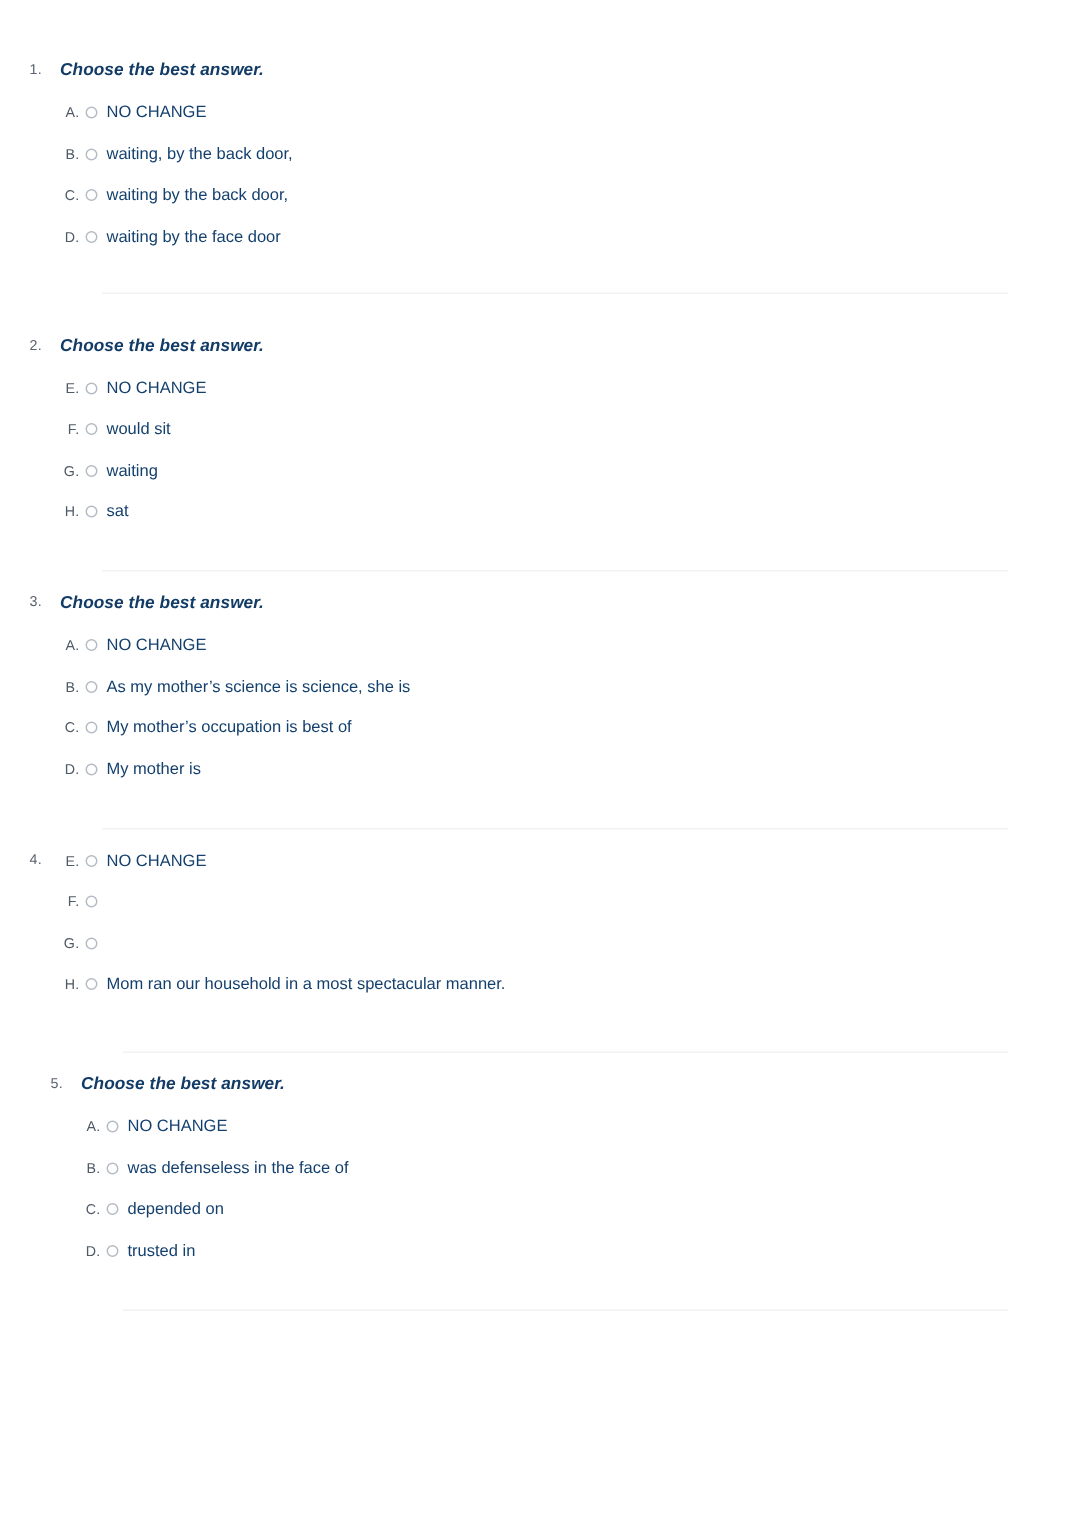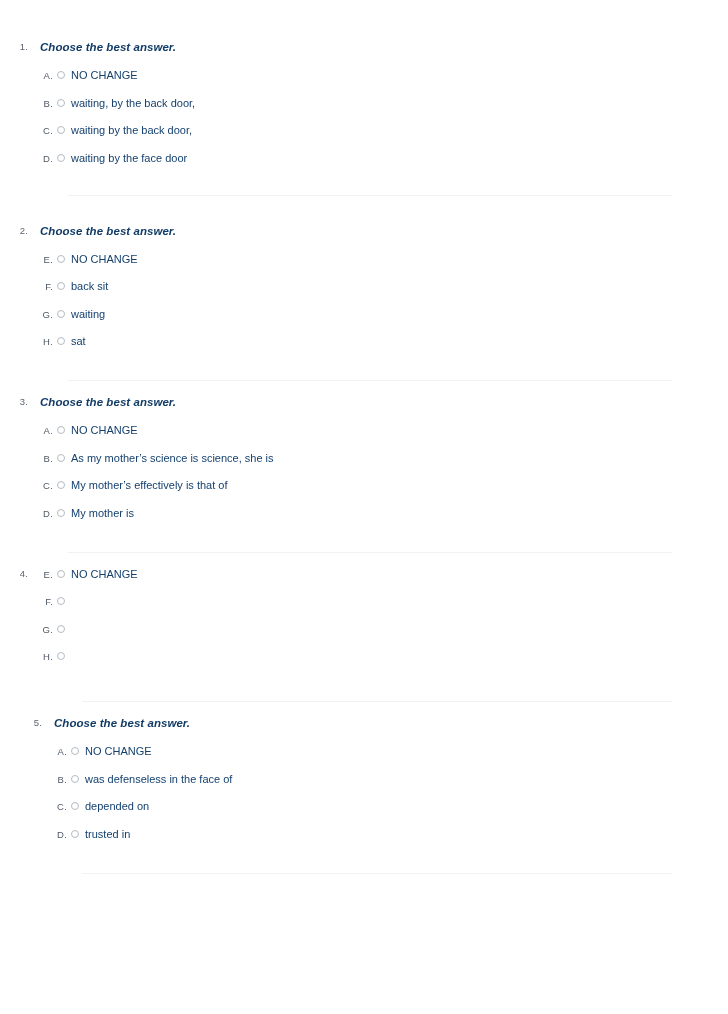--- a/index.html
+++ b/index.html
@@ -177,21 +177,21 @@
       <div class="q-stem">Choose the best answer.</div>
       <ul class="options">
         <li class="option">
           <span class="opt-letter">E.</span>
           <span class="opt-radio"></span>
           <span class="opt-text">NO CHANGE</span>
         </li>
         <li class="option">
           <span class="opt-letter">F.</span>
           <span class="opt-radio"></span>
-          <span class="opt-text">back sit</span>
+          <span class="opt-text">would sit</span>
         </li>
         <li class="option">
           <span class="opt-letter">G.</span>
           <span class="opt-radio"></span>
           <span class="opt-text">waiting</span>
         </li>
         <li class="option">
           <span class="opt-letter">H.</span>
           <span class="opt-radio"></span>
           <span class="opt-text">sat</span>
@@ -213,21 +213,21 @@
           <span class="opt-text">NO CHANGE</span>
         </li>
         <li class="option">
           <span class="opt-letter">B.</span>
           <span class="opt-radio"></span>
           <span class="opt-text">As my mother’s science is science, she is</span>
         </li>
         <li class="option">
           <span class="opt-letter">C.</span>
           <span class="opt-radio"></span>
-          <span class="opt-text">My mother’s effectively is that of</span>
+          <span class="opt-text">My mother’s occupation is best of</span>
         </li>
         <li class="option">
           <span class="opt-letter">D.</span>
           <span class="opt-radio"></span>
           <span class="opt-text">My mother is</span>
         </li>
       </ul>
     </div>
 
     <div class="gap-q3"></div>
@@ -246,20 +246,21 @@
           <span class="opt-letter">F.</span>
           <span class="opt-radio"></span>
         </li>
         <li class="option">
           <span class="opt-letter">G.</span>
           <span class="opt-radio"></span>
         </li>
         <li class="option">
           <span class="opt-letter">H.</span>
           <span class="opt-radio"></span>
+          <span class="opt-text">Mom ran our household in a most spectacular manner.</span>
         </li>
       </ul>
     </div>
 
     <div class="gap-q4"></div>
     <hr class="divider d-indent">
     <div class="gap-after-d4"></div>
 
     <div class="question indented">
       <div class="q-number">5.</div>

